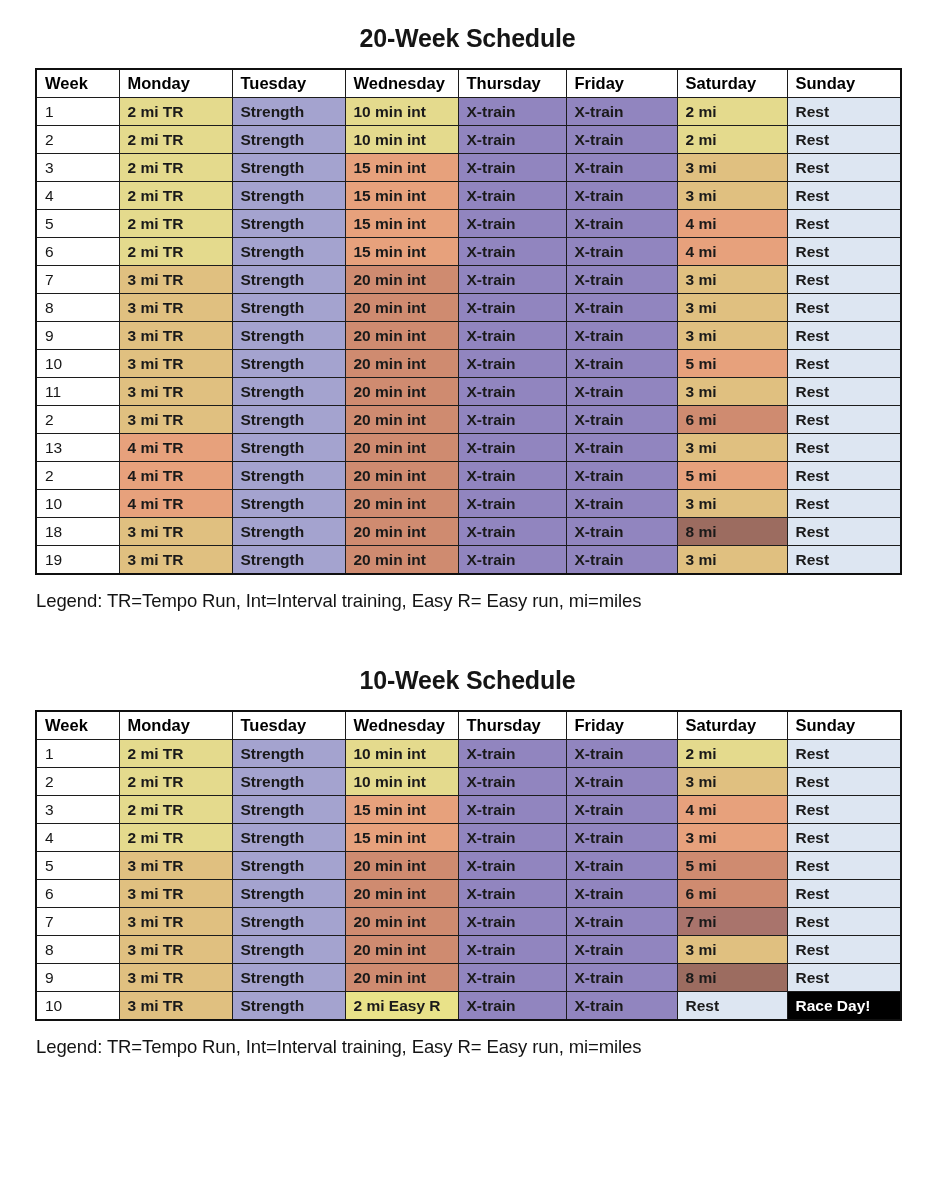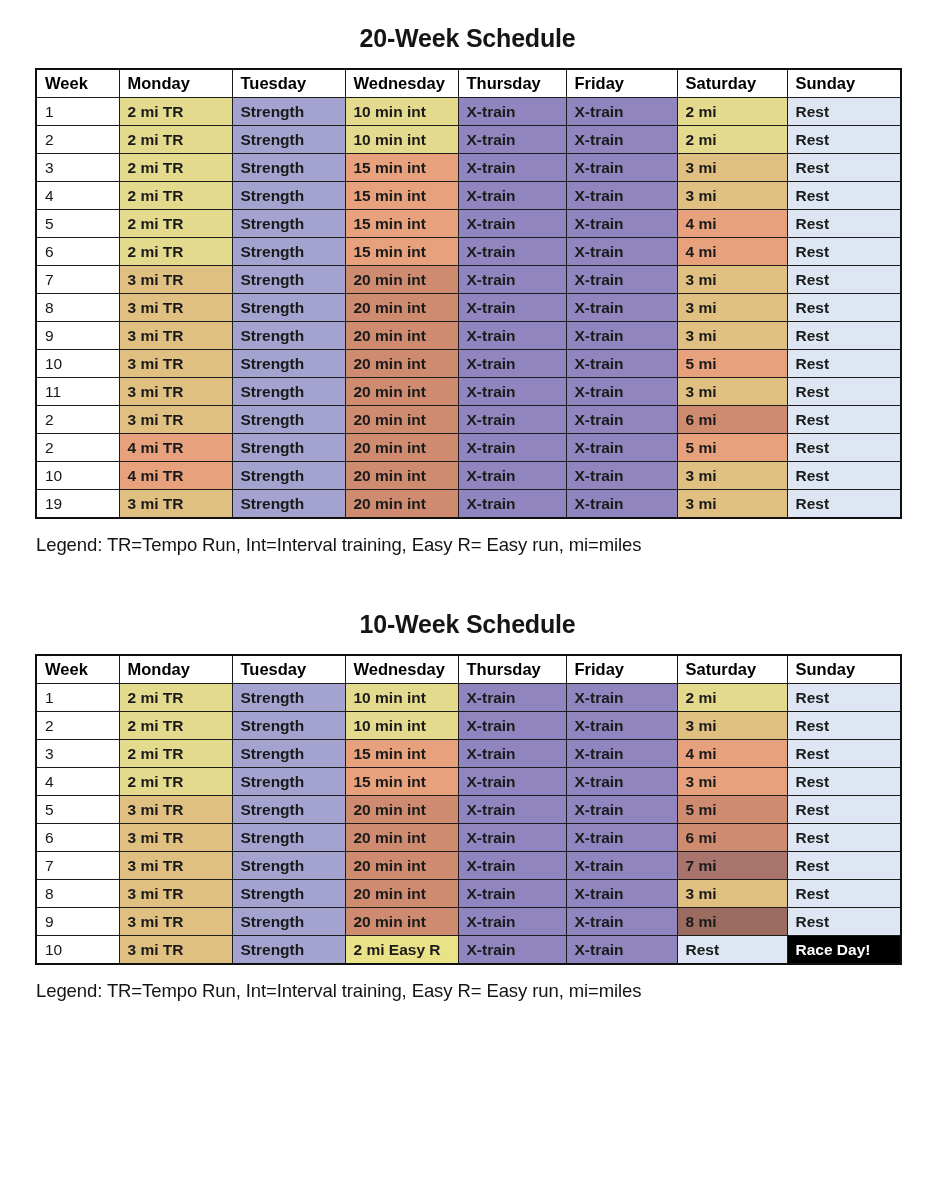--- a/index.html
+++ b/index.html
@@ -211,37 +211,57 @@
             <td class="week">2</td>
             <td style="background: rgb(224, 192, 128);">3 mi TR</td>
             <td style="background: rgb(164, 163, 207);">Strength</td>
             <td style="background: rgb(207, 139, 112);">20 min int</td>
             <td style="background: rgb(145, 133, 191);">X-train</td>
             <td style="background: rgb(145, 133, 191);">X-train</td>
             <td style="background: rgb(207, 139, 112);">6 mi</td>
             <td style="background: rgb(221, 230, 242);">Rest</td>
           </tr>
           <tr>
+            <td class="week">13</td>
+            <td style="background: rgb(231, 161, 124);">4 mi TR</td>
+            <td style="background: rgb(164, 163, 207);">Strength</td>
+            <td style="background: rgb(207, 139, 112);">20 min int</td>
+            <td style="background: rgb(145, 133, 191);">X-train</td>
+            <td style="background: rgb(145, 133, 191);">X-train</td>
+            <td style="background: rgb(224, 192, 128);">3 mi</td>
+            <td style="background: rgb(221, 230, 242);">Rest</td>
+          </tr>
+          <tr>
             <td class="week">2</td>
             <td style="background: rgb(231, 161, 124);">4 mi TR</td>
             <td style="background: rgb(164, 163, 207);">Strength</td>
             <td style="background: rgb(207, 139, 112);">20 min int</td>
             <td style="background: rgb(145, 133, 191);">X-train</td>
             <td style="background: rgb(145, 133, 191);">X-train</td>
             <td style="background: rgb(231, 161, 124);">5 mi</td>
             <td style="background: rgb(221, 230, 242);">Rest</td>
           </tr>
           <tr>
             <td class="week">10</td>
             <td style="background: rgb(231, 161, 124);">4 mi TR</td>
             <td style="background: rgb(164, 163, 207);">Strength</td>
             <td style="background: rgb(207, 139, 112);">20 min int</td>
             <td style="background: rgb(145, 133, 191);">X-train</td>
             <td style="background: rgb(145, 133, 191);">X-train</td>
             <td style="background: rgb(224, 192, 128);">3 mi</td>
+            <td style="background: rgb(221, 230, 242);">Rest</td>
+          </tr>
+          <tr>
+            <td class="week">18</td>
+            <td style="background: rgb(224, 192, 128);">3 mi TR</td>
+            <td style="background: rgb(164, 163, 207);">Strength</td>
+            <td style="background: rgb(207, 139, 112);">20 min int</td>
+            <td style="background: rgb(145, 133, 191);">X-train</td>
+            <td style="background: rgb(145, 133, 191);">X-train</td>
+            <td style="background: rgb(156, 108, 96);">8 mi</td>
             <td style="background: rgb(221, 230, 242);">Rest</td>
           </tr>
           <tr>
             <td class="week">19</td>
             <td style="background: rgb(224, 192, 128);">3 mi TR</td>
             <td style="background: rgb(164, 163, 207);">Strength</td>
             <td style="background: rgb(207, 139, 112);">20 min int</td>
             <td style="background: rgb(145, 133, 191);">X-train</td>
             <td style="background: rgb(145, 133, 191);">X-train</td>
             <td style="background: rgb(224, 192, 128);">3 mi</td>

